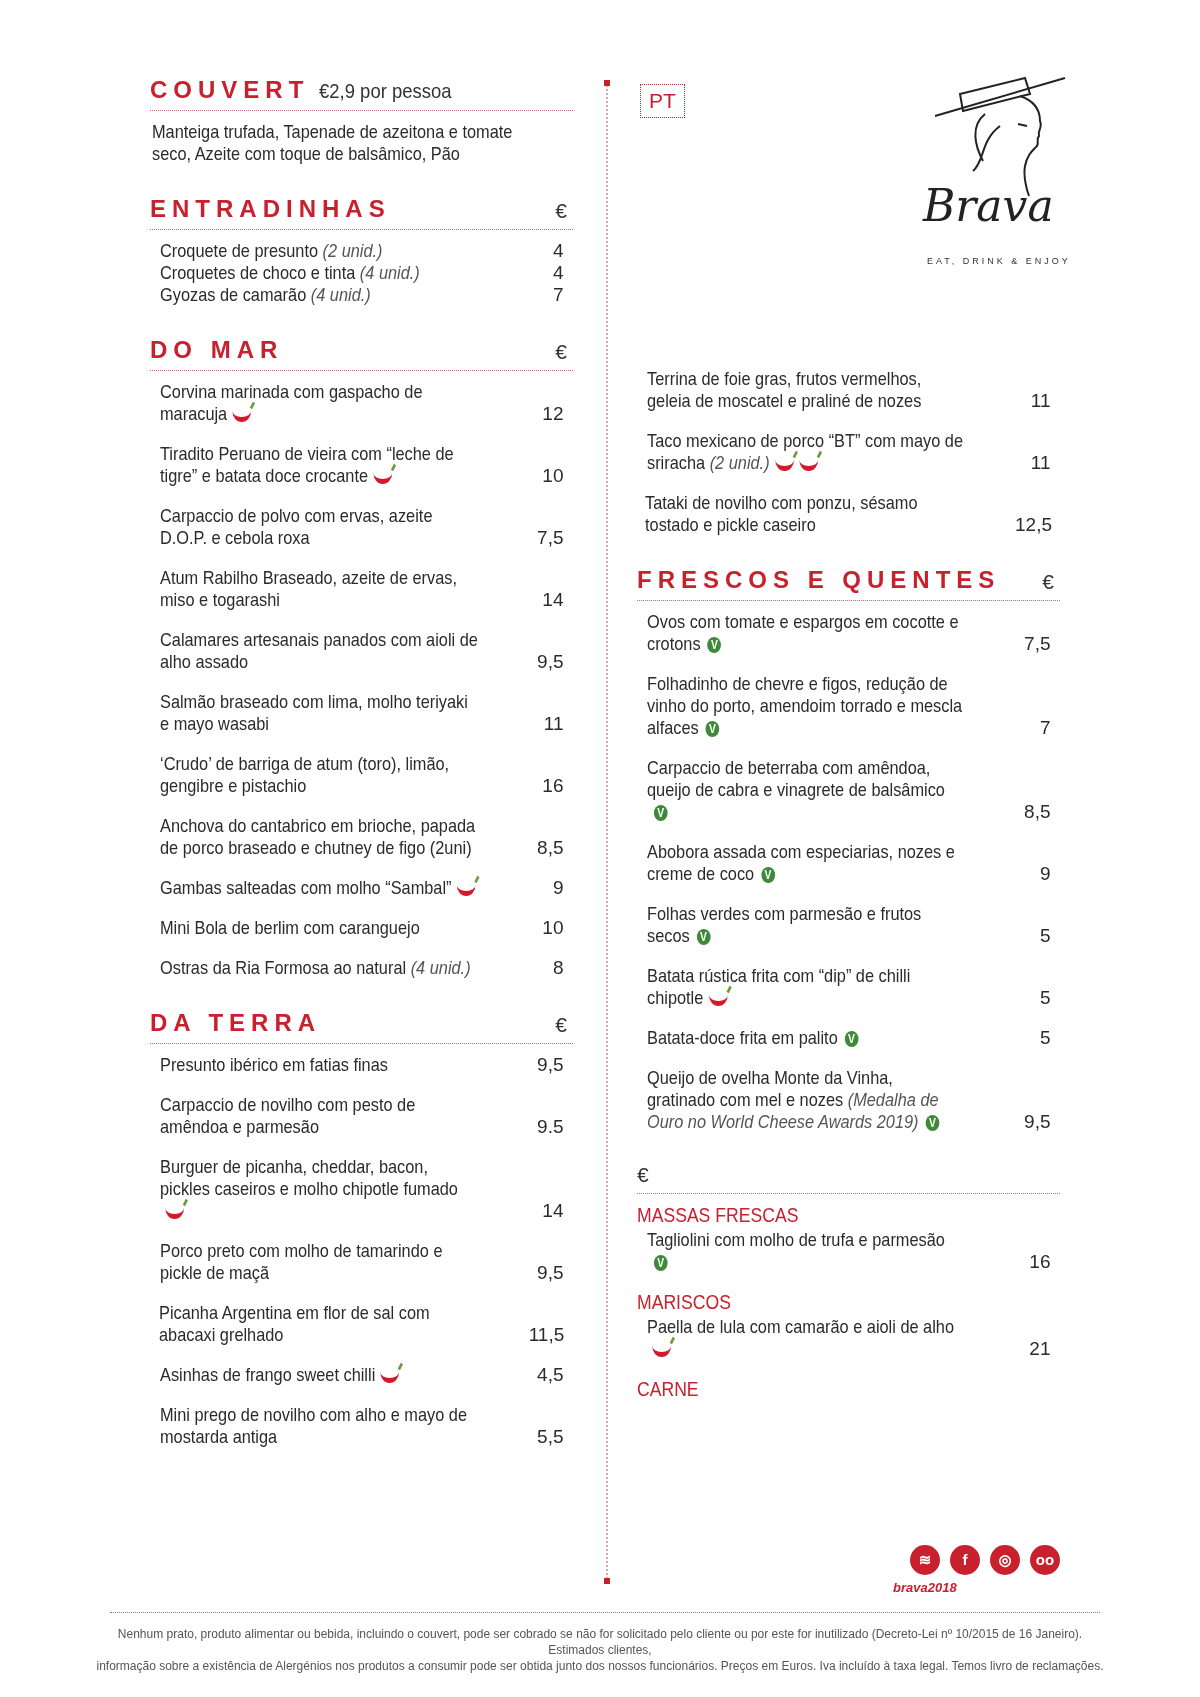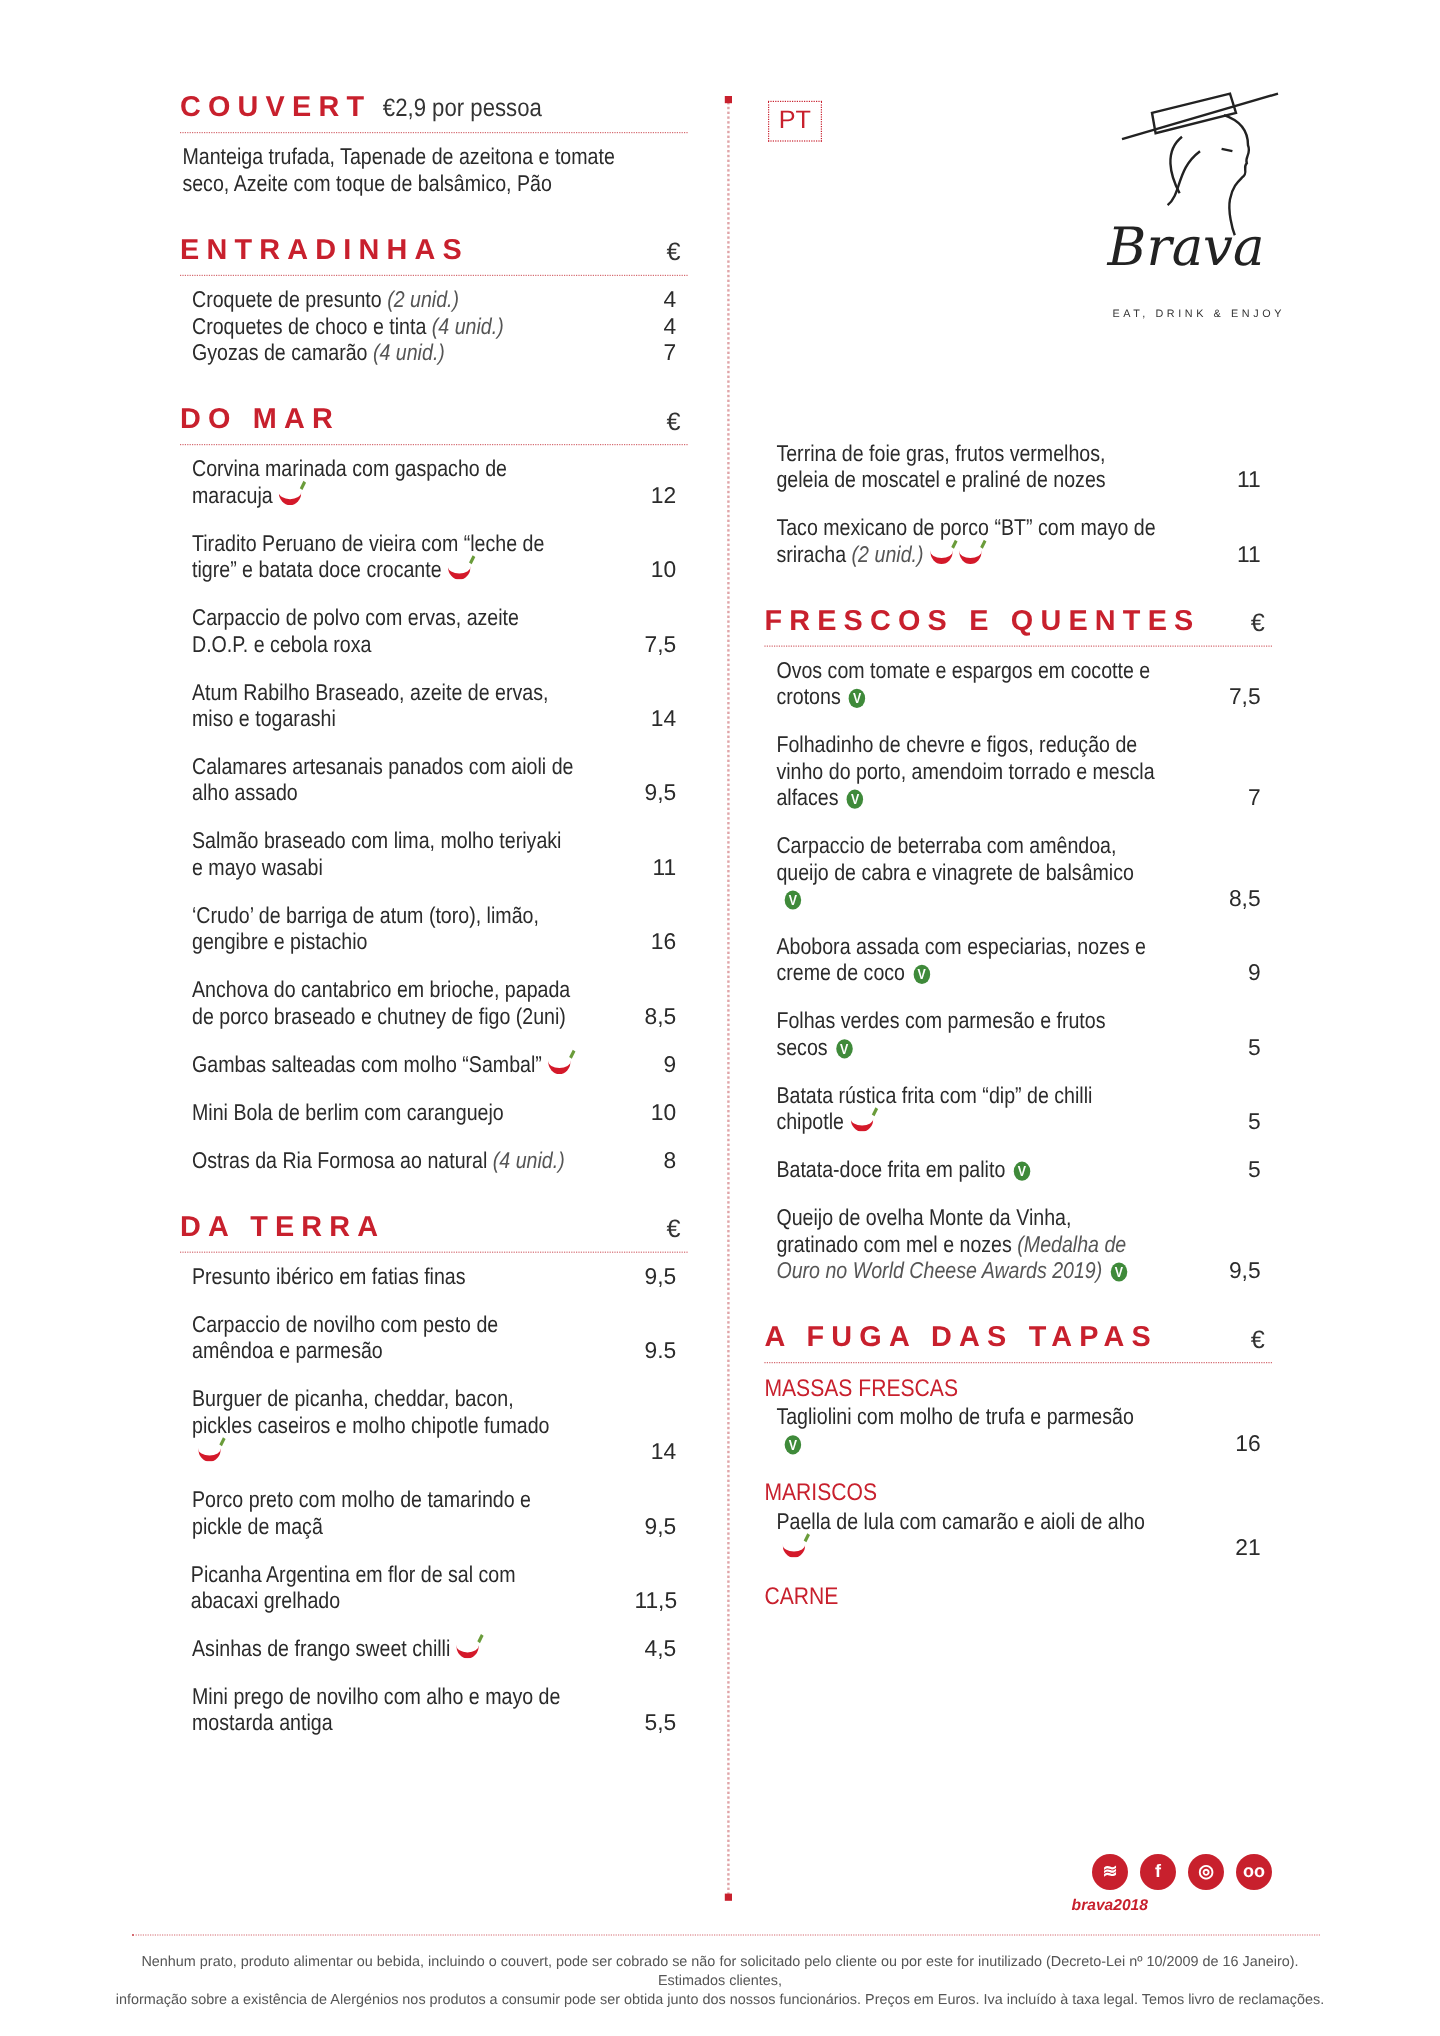--- a/index.html
+++ b/index.html
@@ -179,20 +179,24 @@
 <div id="right" class="col">
   <div class="section" id="sec-cont">
       <div class="item">
         <div class="name"><span>Terrina de foie gras, frutos vermelhos, geleia de moscatel e praliné de nozes</span></div>
         <span class="price">11</span>
       </div>
       <div class="item">
         <div class="name"><span>Taco mexicano de porco “BT” com mayo de sriracha</span> <span class="note">(2 unid.)</span><span class="chili"></span><span class="chili"></span></div>
         <span class="price">11</span>
       </div>
+      <div class="item">
+        <div class="name"><span>Tataki de novilho com ponzu, sésamo tostado e pickle caseiro</span></div>
+        <span class="price">12,5</span>
+      </div>
     </div>
   <div class="section" id="sec-frescos">
       <div class="sec-head">
         <span class="sec-title">FRESCOS E QUENTES</span>
         <span class="euro">€</span>
       </div>
       <div class="item">
         <div class="name"><span>Ovos com tomate e espargos em cocotte e crotons</span><span class="veg">V</span></div>
         <span class="price">7,5</span>
       </div>
@@ -220,21 +224,20 @@
         <div class="name"><span>Batata-doce frita em palito</span><span class="veg">V</span></div>
         <span class="price">5</span>
       </div>
       <div class="item">
         <div class="name"><span>Queijo de ovelha Monte da Vinha, gratinado com mel e nozes</span> <span class="note">(Medalha de Ouro no World Cheese Awards 2019)</span><span class="veg">V</span></div>
         <span class="price">9,5</span>
       </div>
     </div>
   <div class="section" id="sec-fuga">
       <div class="sec-head">
-        <span class="sec-title">A FUGA DAS TAPAS</span>
         <span class="euro">€</span>
       </div>
       <div class="subhead">MASSAS FRESCAS</div>
       <div class="item">
         <div class="name"><span>Tagliolini com molho de trufa e parmesão</span><span class="veg">V</span></div>
         <span class="price">16</span>
       </div>
       <div class="subhead">MARISCOS</div>
       <div class="item">
         <div class="name"><span>Paella de lula com camarão e aioli de alho</span><span class="chili"></span></div>
@@ -246,15 +249,15 @@
 
 <div id="social">
     <div class="soc">≋</div>
     <div class="soc">f</div>
     <div class="soc">◎</div>
     <div class="soc">oo</div>
   </div>
 <div id="handle">brava2018</div>
 <div id="foot-line"></div>
 <div id="footer">
-  <span>Nenhum prato, produto alimentar ou bebida, incluindo o couvert, pode ser cobrado se não for solicitado pelo cliente ou por este for inutilizado (Decreto-Lei nº 10/2009 de 16 Janeiro). Estimados clientes,</span>
+  <span>Nenhum prato, produto alimentar ou bebida, incluindo o couvert, pode ser cobrado se não for solicitado pelo cliente ou por este for inutilizado (Decreto-Lei nº 10/2015 de 16 Janeiro). Estimados clientes,</span>
   <span>informação sobre a existência de Alergénios nos produtos a consumir pode ser obtida junto dos nossos funcionários. Preços em Euros. Iva incluído à taxa legal. Temos livro de reclamações.</span>
 </div>
 
 </body></html>

